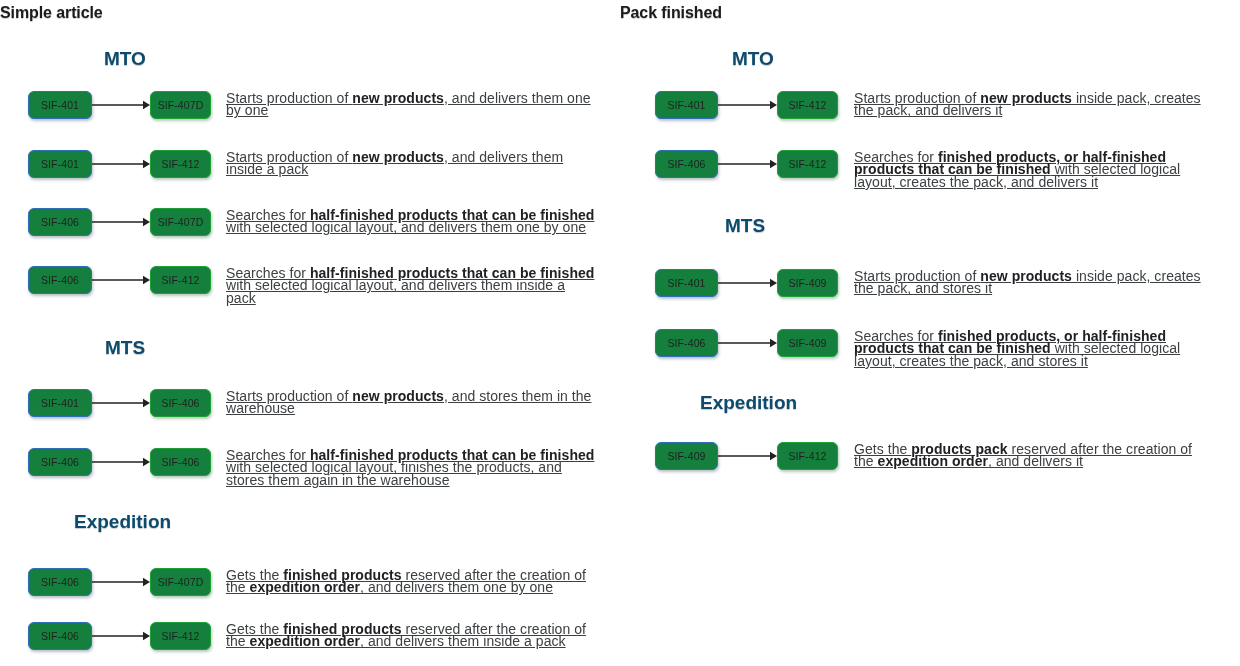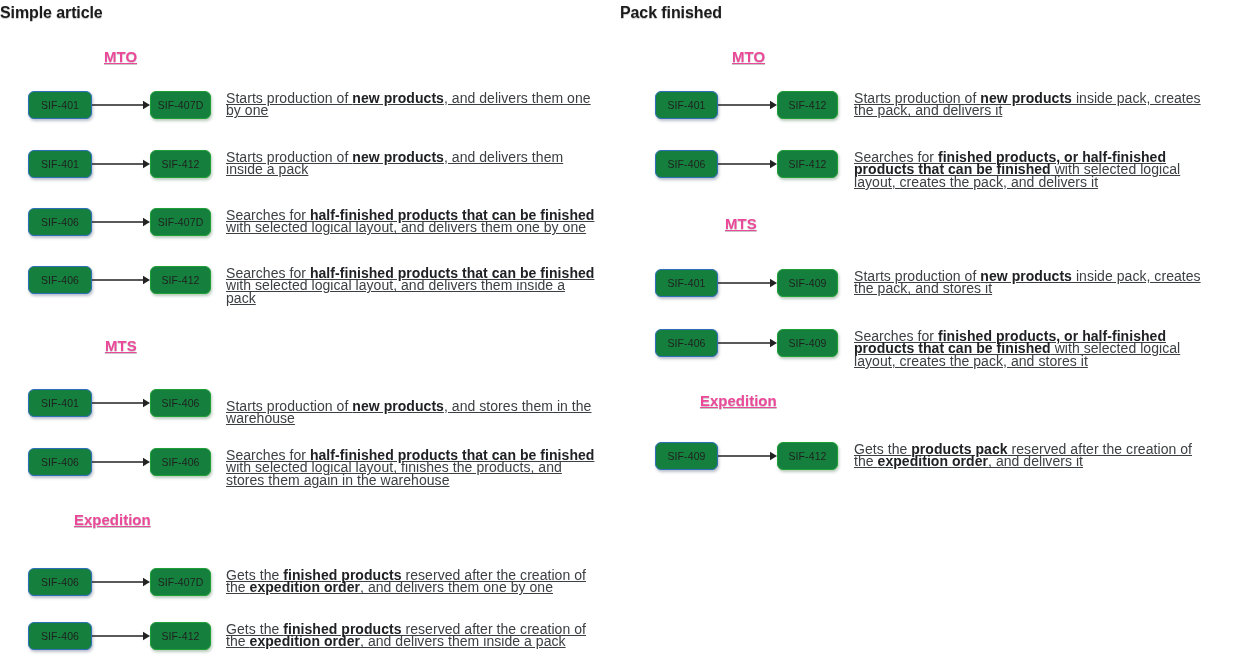--- a/index.html
+++ b/index.html
@@ -40,26 +40,25 @@
     width: 620px;
     font-size: 16px;
     font-weight: bold;
     letter-spacing: -0.1px;
     color: #1b1b1b;
     text-shadow: 0 1px 1px rgba(0,0,0,0.22);
   }
 
   .group-title {
     position: absolute;
-    font-size: 15px;
+    font-size: 19px;
     font-weight: bold;
-    color: #ec4899;
+    color: #0c4a6e;
     white-space: nowrap;
     text-shadow: 0 1px 1px rgba(0,0,0,0.22);
-    text-decoration: underline;
   }
 
   
   .rule {
     position: absolute;
     height: 40px;
   }
 
   .node {
     position: absolute;
@@ -160,21 +159,21 @@
       </div>
       <div class="rule" style="left: 0px; top: 389px; width: 620px;">
         <div class="node source" style="left: 28px; width: 64px;">SIF-401</div>
         <div class="arrow" style="left: 92px; width: 58px;">
           <svg width="58" height="28" viewBox="0 0 58 28">
             <line x1="0" y1="14" x2="51" y2="14" stroke="#222222" stroke-width="1.3"></line>
             <polygon points="58,14 51,9.8 51,18.2" fill="#222222"></polygon>
           </svg>
         </div>
         <div class="node target" style="left: 150px; width: 61px;">SIF-406</div>
-        <div class="desc" style="left: 226px; width: 372px; top: 11px;">Starts production of <b>new products</b>, and stores them in the warehouse</div>
+        <div class="desc" style="left: 226px; width: 372px; top: 1px;">Starts production of <b>new products</b>, and stores them in the warehouse</div>
       </div>
       <div class="rule" style="left: 0px; top: 448px; width: 620px;">
         <div class="node source" style="left: 28px; width: 64px;">SIF-406</div>
         <div class="arrow" style="left: 92px; width: 58px;">
           <svg width="58" height="28" viewBox="0 0 58 28">
             <line x1="0" y1="14" x2="51" y2="14" stroke="#222222" stroke-width="1.3"></line>
             <polygon points="58,14 51,9.8 51,18.2" fill="#222222"></polygon>
           </svg>
         </div>
         <div class="node target" style="left: 150px; width: 61px;">SIF-406</div>

